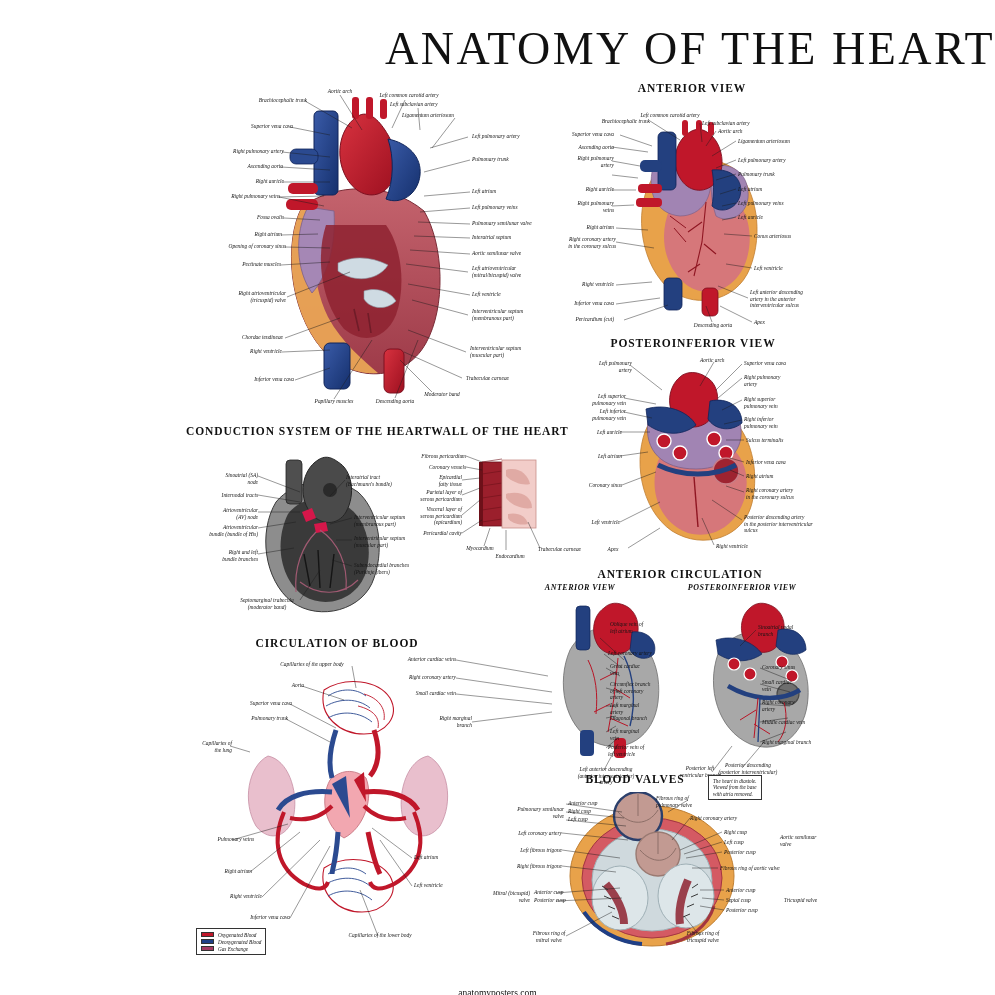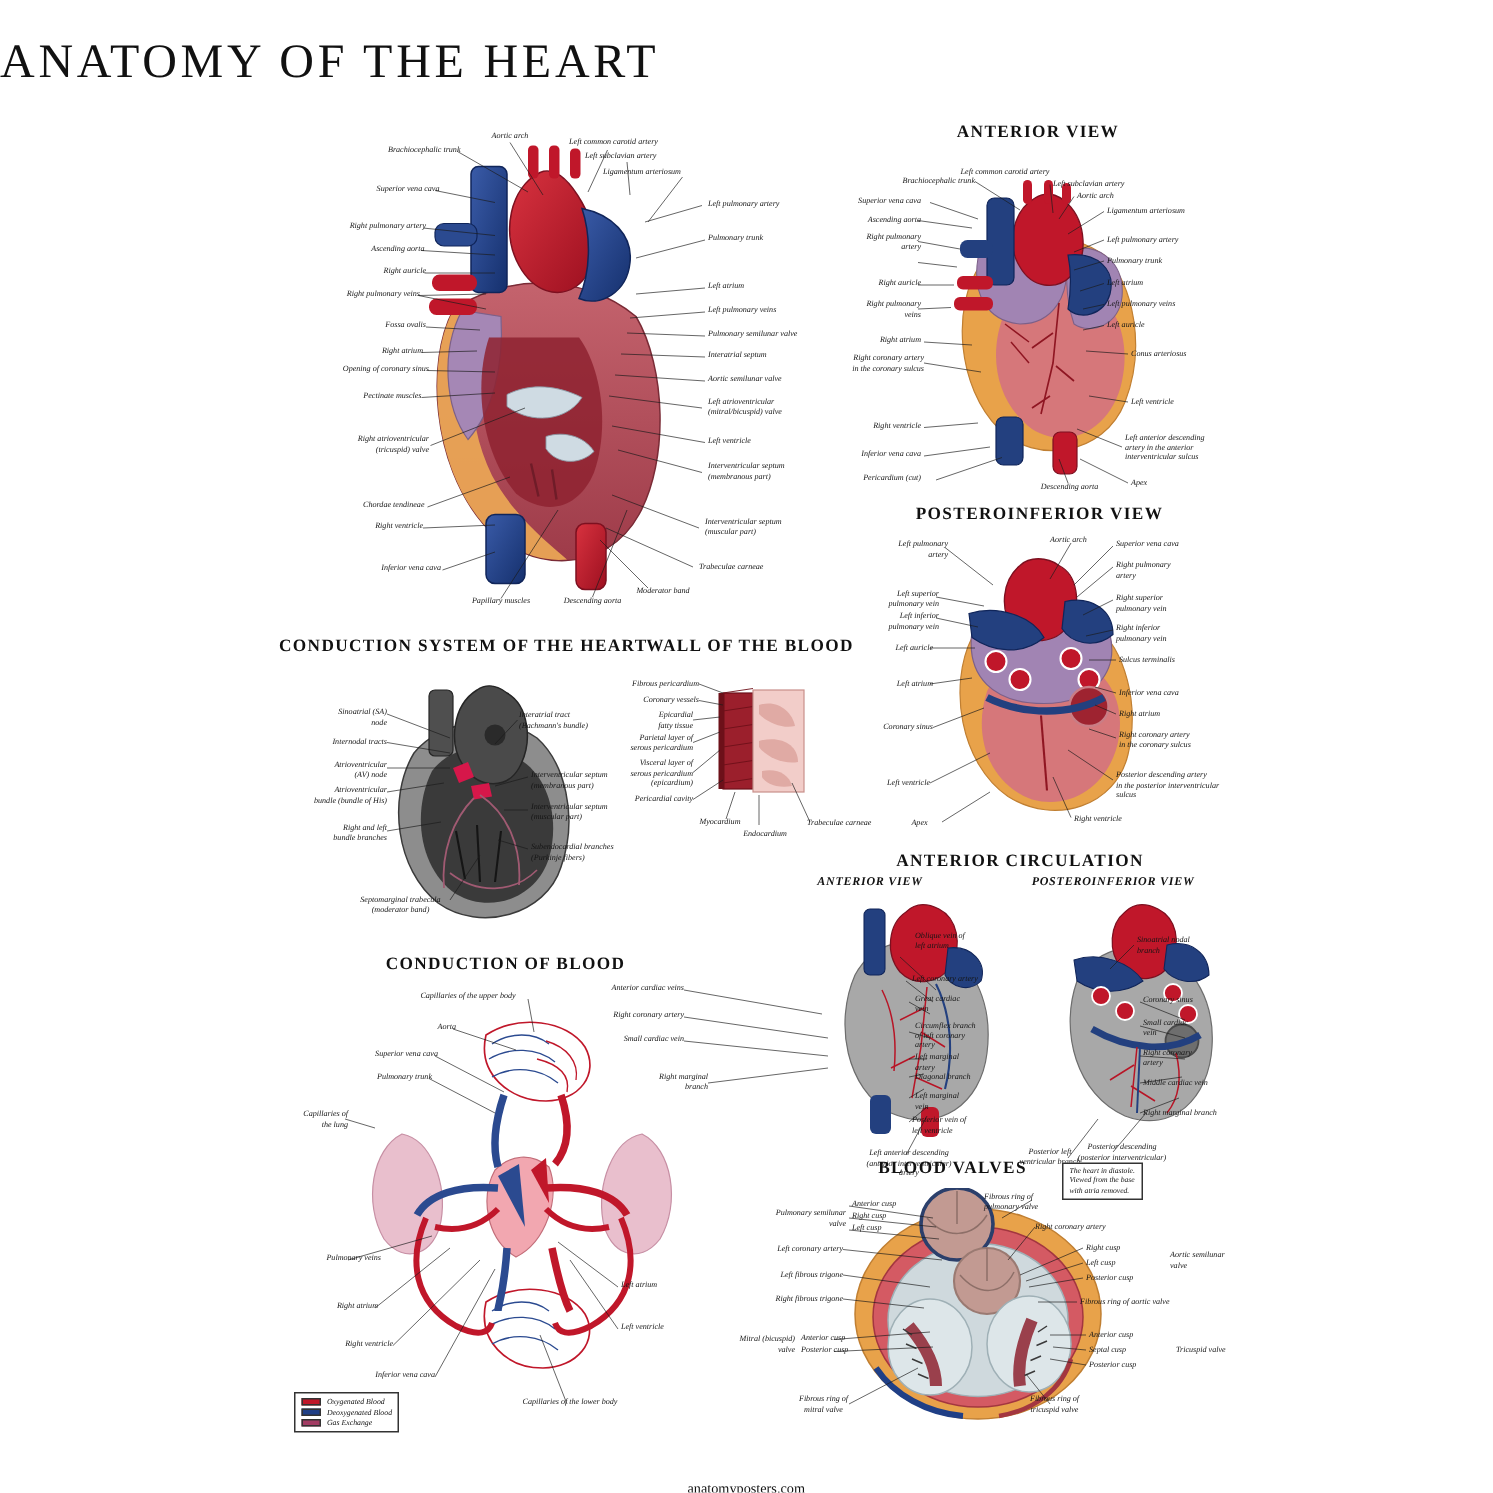--- a/index.html
+++ b/index.html
@@ -10,22 +10,22 @@
     font-family:"Liberation Serif", serif;
     color:#111;
     overflow:hidden;
     position:relative;
   }
   .poster { position:absolute; inset:0; }
 
   
   .main-title{
     position:absolute; left:0; right:0; top:22px;
-    text-align:left;
-    font-size:32px; letter-spacing:2.5px;
+    text-align:right;
+    font-size:46px; letter-spacing:2.5px;
     font-weight:400;
     font-family:"Liberation Serif", serif;
   }
   .sec-title{
     position:absolute; text-align:center;
     font-size:11.5px; letter-spacing:.9px; font-weight:700;
     font-family:"Liberation Serif", serif;
     white-space:nowrap;
   }
   .sub-title{
@@ -465,22 +465,22 @@
       <line x1="724" y1="890" x2="700" y2="890"></line>
       <line x1="724" y1="900" x2="702" y2="898"></line>
       <line x1="724" y1="910" x2="700" y2="906"></line>
       <line x1="700" y1="936" x2="684" y2="916"></line>
     </g>
   </svg>
 
   <div class="sec-title" style="left:622px; top:82px; width:140px;">ANTERIOR VIEW</div>
   <div class="sec-title" style="left:588px; top:337px; width:210px;">POSTEROINFERIOR VIEW</div>
   <div class="sec-title" style="left:186px; top:425px; width:240px;">CONDUCTION SYSTEM OF THE HEART</div>
-  <div class="sec-title" style="left:420px; top:425px; width:160px;">WALL OF THE BLOOD</div>
-  <div class="sec-title" style="left:222px; top:637px; width:230px;">CONDUCTION OF BLOOD</div>
+  <div class="sec-title" style="left:420px; top:425px; width:160px;">WALL OF THE HEART</div>
+  <div class="sec-title" style="left:222px; top:637px; width:230px;">CIRCULATION OF BLOOD</div>
   <div class="sec-title" style="left:560px; top:568px; width:240px;">ANTERIOR CIRCULATION</div>
   <div class="sec-title" style="left:570px; top:773px; width:130px;">BLOOD VALVES</div>
 
   <div class="sub-title" style="left:520px; top:583px; width:120px;">ANTERIOR VIEW</div>
   <div class="sub-title" style="left:662px; top:583px; width:160px;">POSTEROINFERIOR VIEW</div>
 
   <div class="lbl r" style="left:215px; top:97px; width:92px;">Brachiocephalic trunk</div>
   <div class="lbl r" style="left:215px; top:123px; width:78px;">Superior vena cava</div>
   <div class="lbl r" style="left:198px; top:148px; width:86px;">Right pulmonary artery</div>
   <div class="lbl r" style="left:215px; top:163px; width:68px;">Ascending aorta</div>

